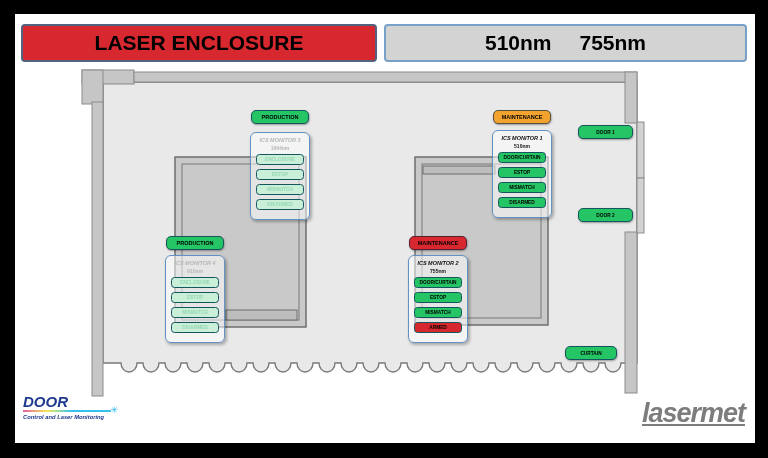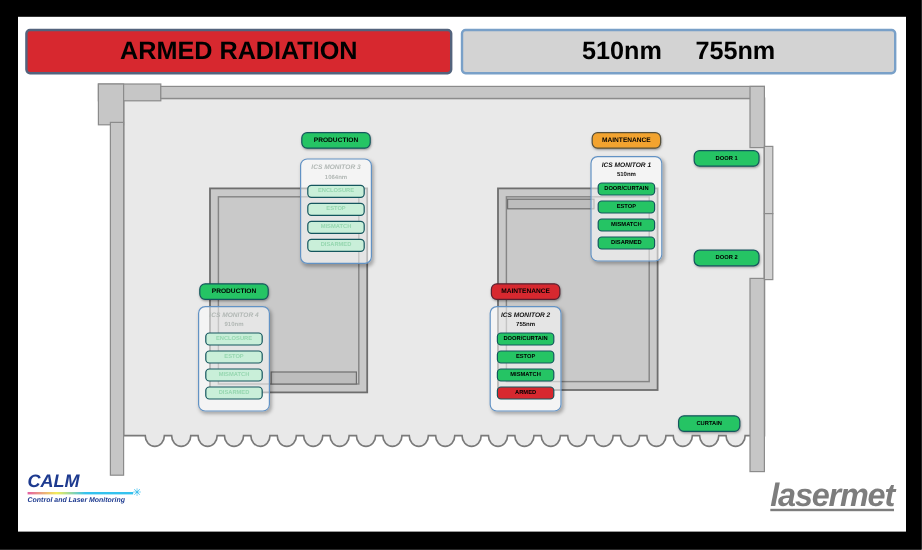--- a/index.html
+++ b/index.html
@@ -51,21 +51,21 @@
   .lasermet { position:absolute; right:10px; top:384px; font-size:27px; font-weight:bold;
               font-style:italic; color:#7d7d7d; letter-spacing:-1px;text-decoration:underline; }
 </style>
 </head>
 <body>
 
 <div class="stage">
   <div class="page">
 
     <div class="hdr-box hdr-warning">
-      <span>ARMED RADIATION</span>
+      <span>LASER ENCLOSURE</span>
     </div>
     <div class="hdr-box hdr-wave">
       <span>510nm</span>
       <span>755nm</span>
     </div>
 
     <svg class="room" width="740" height="429" viewBox="0 0 740 429">
 
       <path d="M88,68 H622 V349 h-16
                a8,9 0 0 1 -16,0 h-6 a8,9 0 0 1 -16,0 h-6 a8,9 0 0 1 -16,0 h-6
@@ -139,21 +139,21 @@
     <div class="panel c-panel-faded" style="left:150px; top:241px;">
       <div class="p-title">ICS MONITOR 4</div>
       <div class="p-wl">910nm</div>
       <div class="pbtn c-faded">ENCLOSURE</div>
       <div class="pbtn c-faded">ESTOP</div>
       <div class="pbtn c-faded">MISMATCH</div>
       <div class="pbtn c-faded">DISARMED</div>
     </div>
 
     <div class="calm">
-      <div class="calm-name">CALM</div>
+      <div class="calm-name">DOOR</div>
       <div class="calm-line">
         <span class="calm-burst">✳</span>
       </div>
       <div class="calm-tag">Control and Laser Monitoring</div>
     </div>
     <div class="lasermet">lasermet</div>
 
   </div>
 </div>
 

